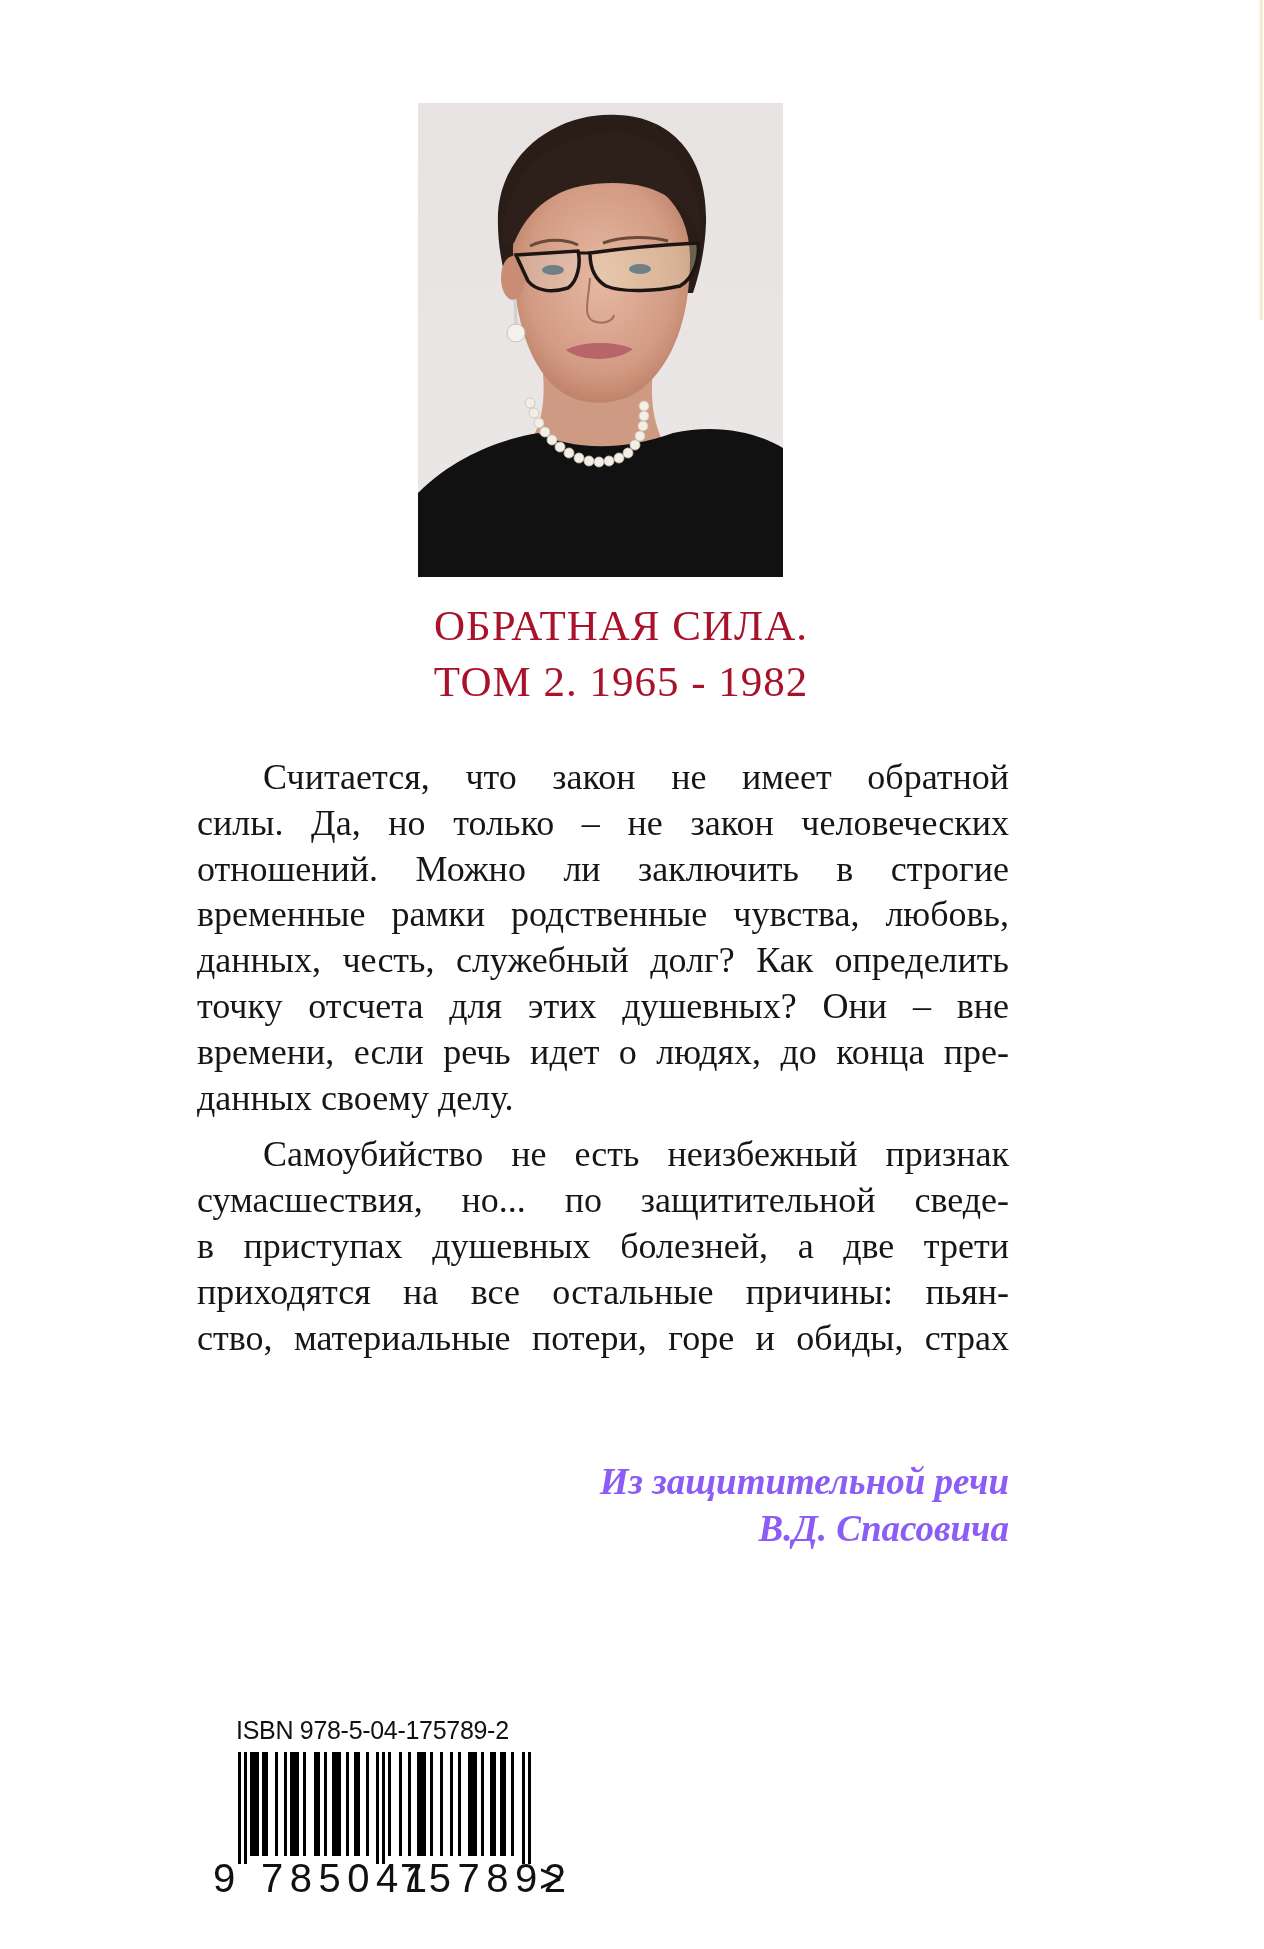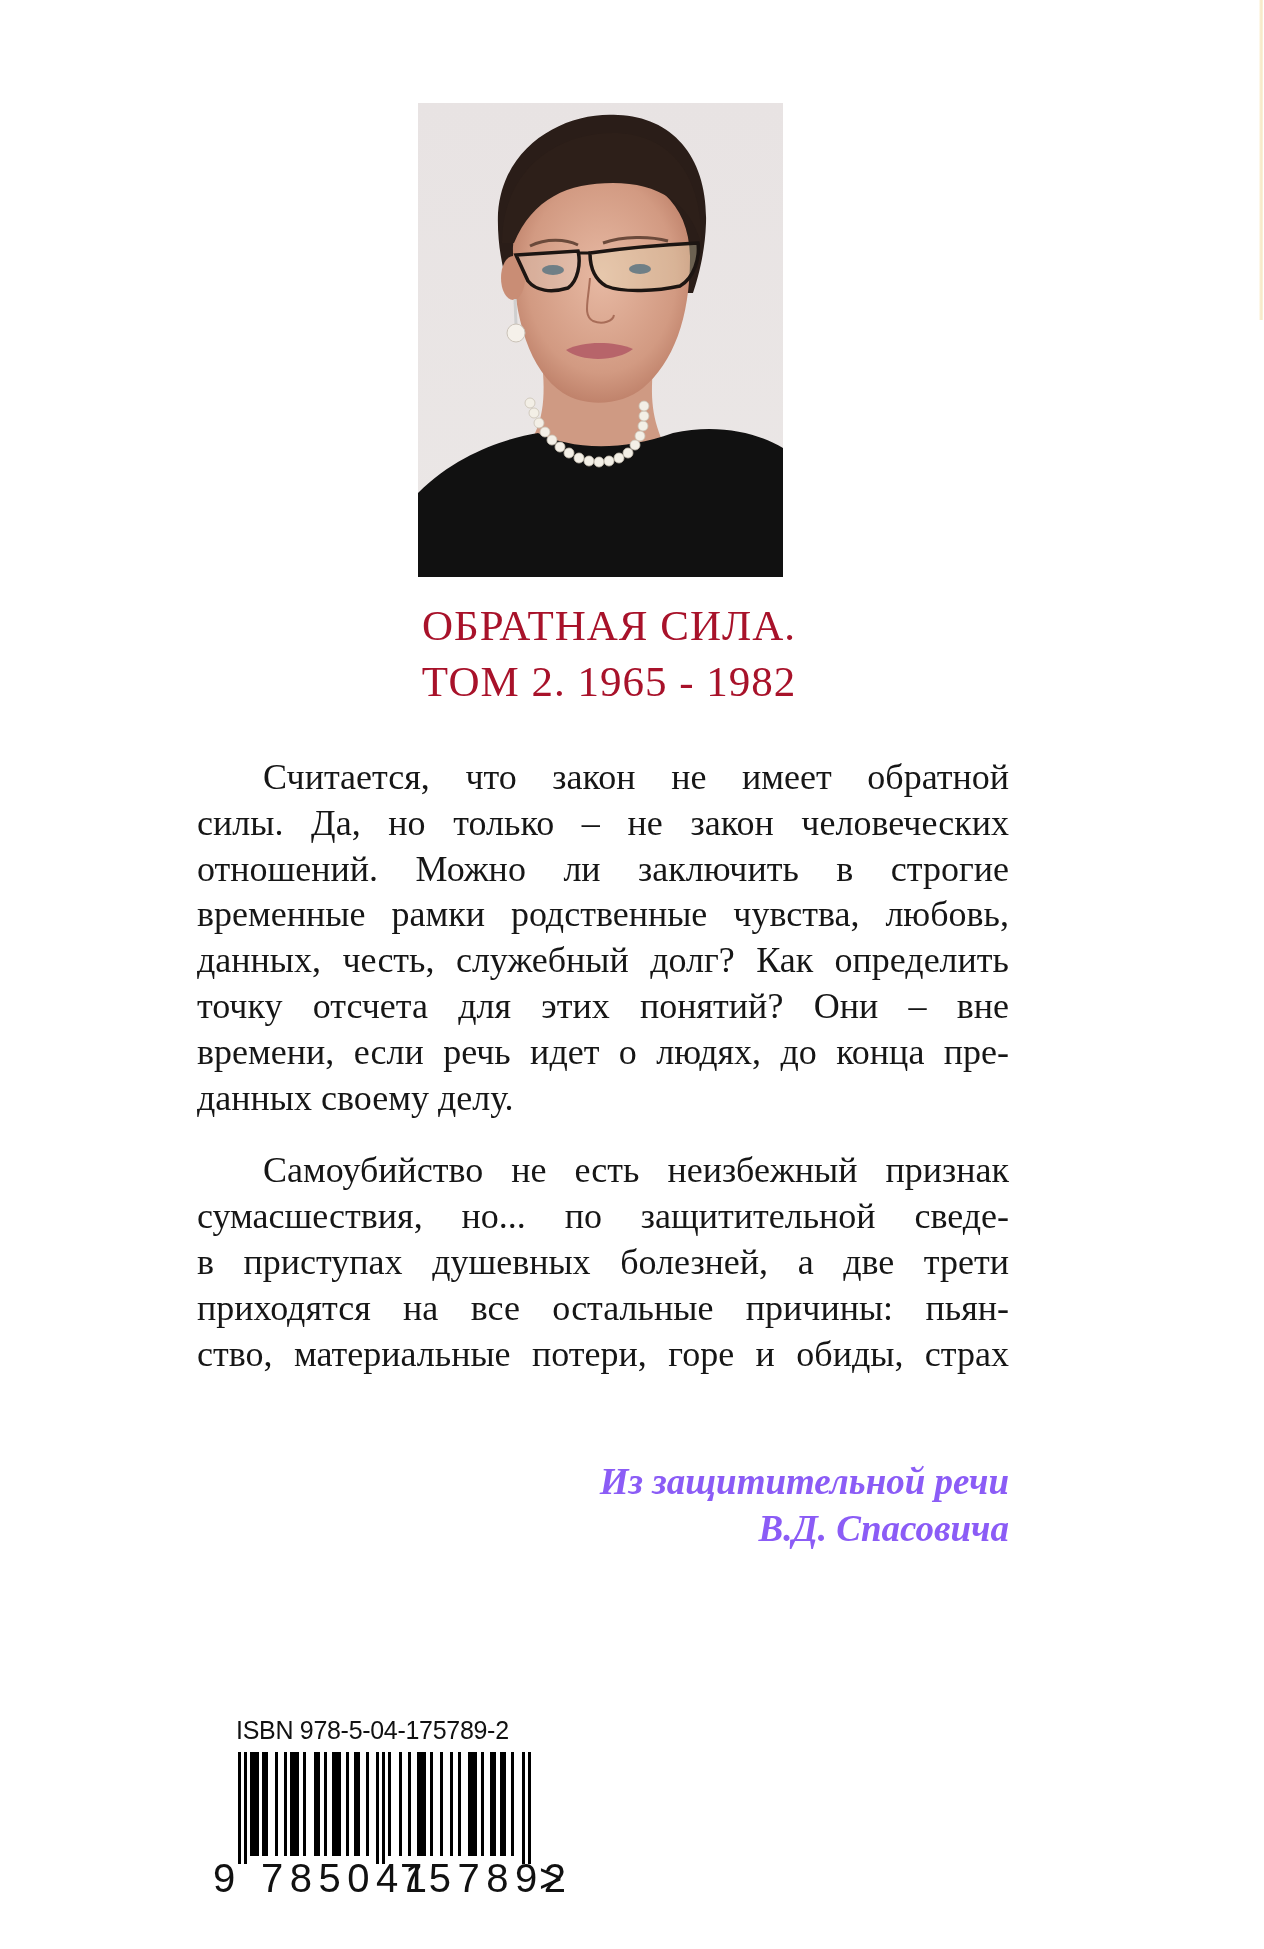--- a/index.html
+++ b/index.html
@@ -14,35 +14,35 @@
     
     .photo {
       position: absolute; left: 418px; top: 103px; width: 365px; height: 474px;
       background: linear-gradient(180deg, #e9e4e4 0%, #ece8e8 60%, #e6e2e2 100%);
       overflow: hidden;
     }
     .photo svg { position: absolute; left: 0; top: 0; width: 100%; height: 100%; }
 
     
     .title {
-      position: absolute; left: 4px; width: 1210px; top: 598px;
+      position: absolute; left: 16px; width: 1210px; top: 598px;
       text-align: center; color: #a8122a;
       font-family: "Liberation Serif", "DejaVu Serif", serif;
       font-size: 43px; line-height: 56px; letter-spacing: 1px;
     }
     .title div { white-space: nowrap; }
 
     
     .body-text {
       position: absolute; left: 197px; top: 755px; width: 812px;
       font-family: "Liberation Serif", "DejaVu Serif", serif;
       font-size: 36px; line-height: 45.8px; color: #161616;
     }
     .para { text-indent: 66px; text-align: justify; text-align-last: left; }
-    .para + .para { margin-top: 27px; }
+    .para + .para { margin-top: 11px; }
     .line { display: block; text-align: justify; text-align-last: justify; white-space: nowrap; }
     .line.last { text-align-last: left; }
     .line.indent { padding-left: 66px; }
     .para .line { text-indent: 0; }
 
     
     .attribution {
       position: absolute; right: 255px; top: 1458px; text-align: right;
       font-family: "Liberation Serif", "DejaVu Serif", serif;
       font-style: italic; font-weight: bold; font-size: 37px; line-height: 47px; color: #8b5cf6;
@@ -138,21 +138,21 @@
   <div>ТОМ 2. 1965 - 1982</div>
 </div>
 
 <div class="body-text">
   <div class="para">
     <span class="line indent">Считается, что закон не имеет обратной</span>
     <span class="line">силы. Да, но только – не закон человеческих</span>
     <span class="line">отношений. Можно ли заключить в строгие</span>
     <span class="line">временные рамки родственные чувства, любовь,</span>
     <span class="line">данных, честь, служебный долг? Как определить</span>
-    <span class="line">точку отсчета для этих понятий? Они – вне</span>
+    <span class="line">точку отсчета для этих душевных? Они – вне</span>
     <span class="line">времени, если речь идет о людях, до конца пре-</span>
     <span class="line last">данных своему делу.</span>
   </div>
   <div class="para">
     <span class="line indent">Самоубийство не есть неизбежный признак</span>
     <span class="line">сумасшествия, но... по защитительной сведе-</span>
     <span class="line">в приступах душевных болезней, а две трети</span>
     <span class="line">приходятся на все остальные причины: пьян-</span>
     <span class="line">ство, материальные потери, горе и обиды, страх</span>
   </div>

